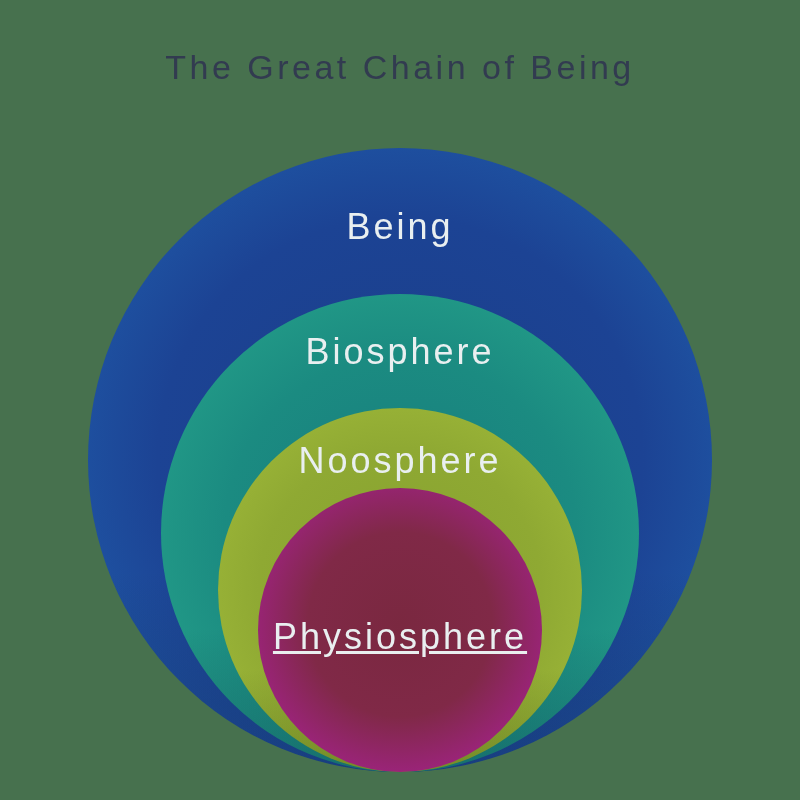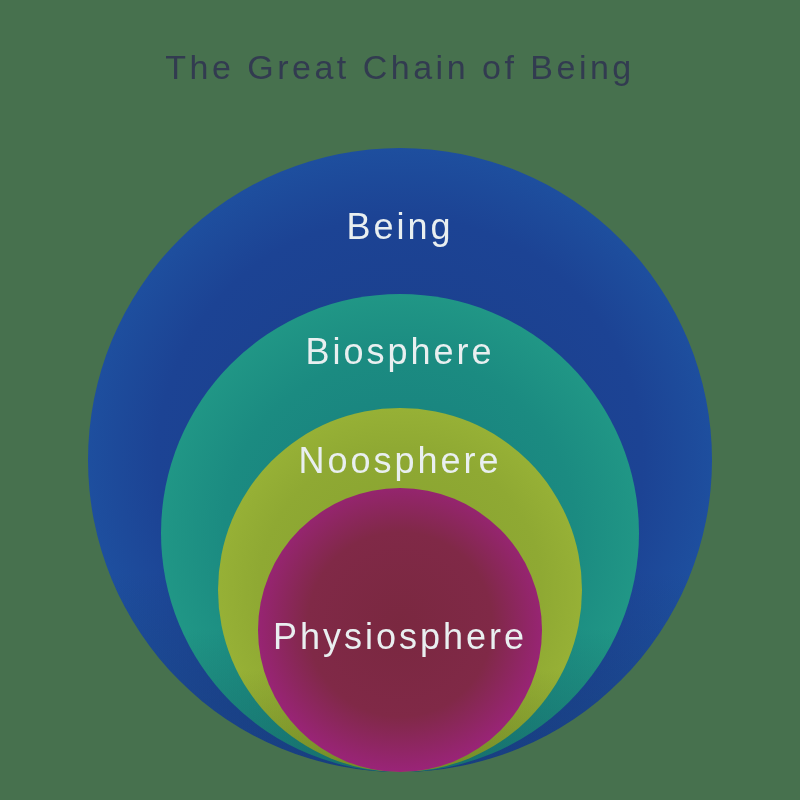--- a/index.html
+++ b/index.html
@@ -58,21 +58,21 @@
     position: absolute; left: 400px;
     transform: translateX(-50%);
     font-size: 36px; font-weight: 300;
     letter-spacing: 3px; white-space: nowrap;
     color: var(--label-color, #E9EFF0);
     line-height: 1;
   }
   .l0 { top: 209px; }
   .l1 { top: 334px; }
   .l2 { top: 443px; }
-  .l3 { top: 619px; }
+  .l3 { top: 619px; text-decoration: underline; }
 </style>
 </head>
 <body style="--bg: #47714E;">
 
 <div class="stage" style="--label-color: #E9EFF0;">
 
   <div class="title" style="--title-color: #323B50;">The Great Chain of Being</div>
 
   <div class="ring r0" style="--c0: #1B3E89; --c1: #1C4394; --c2: #1F57A6; --c3: #2267B3;"></div>
 

